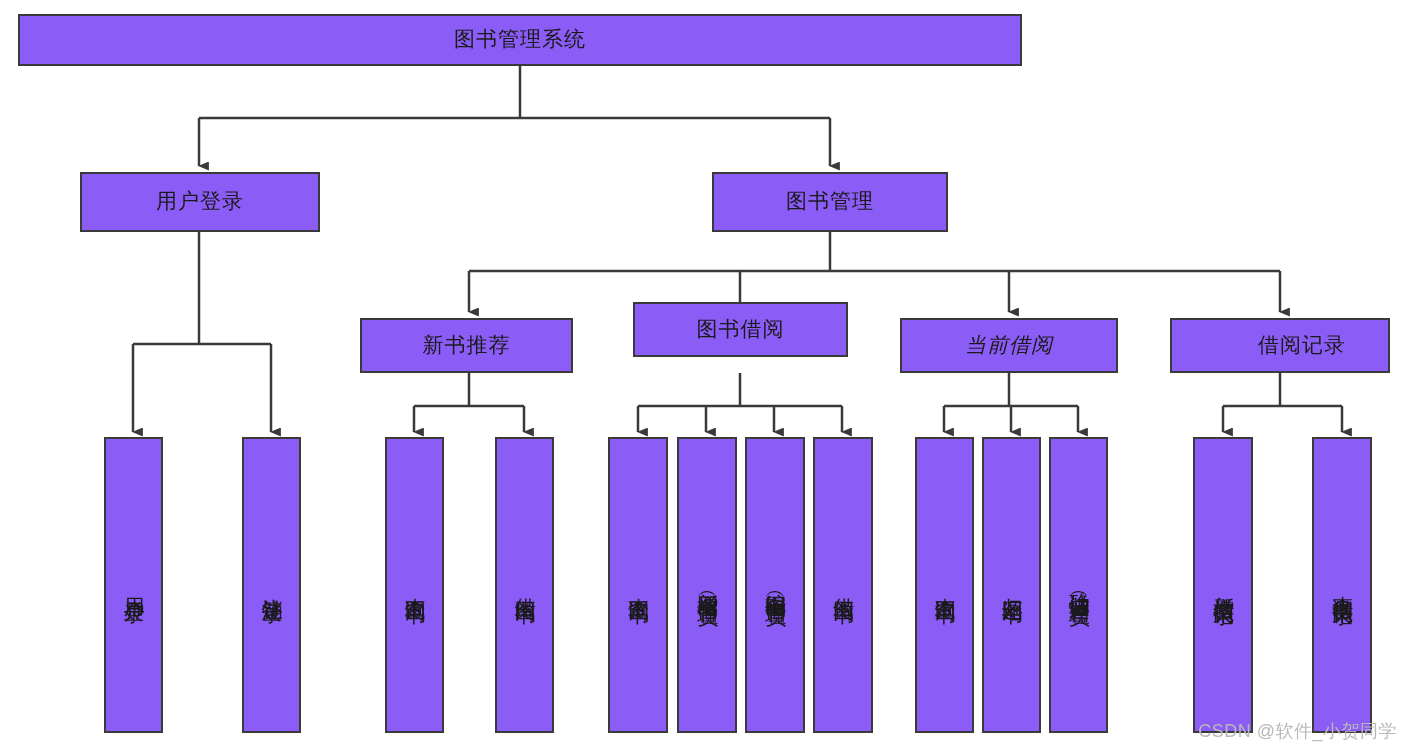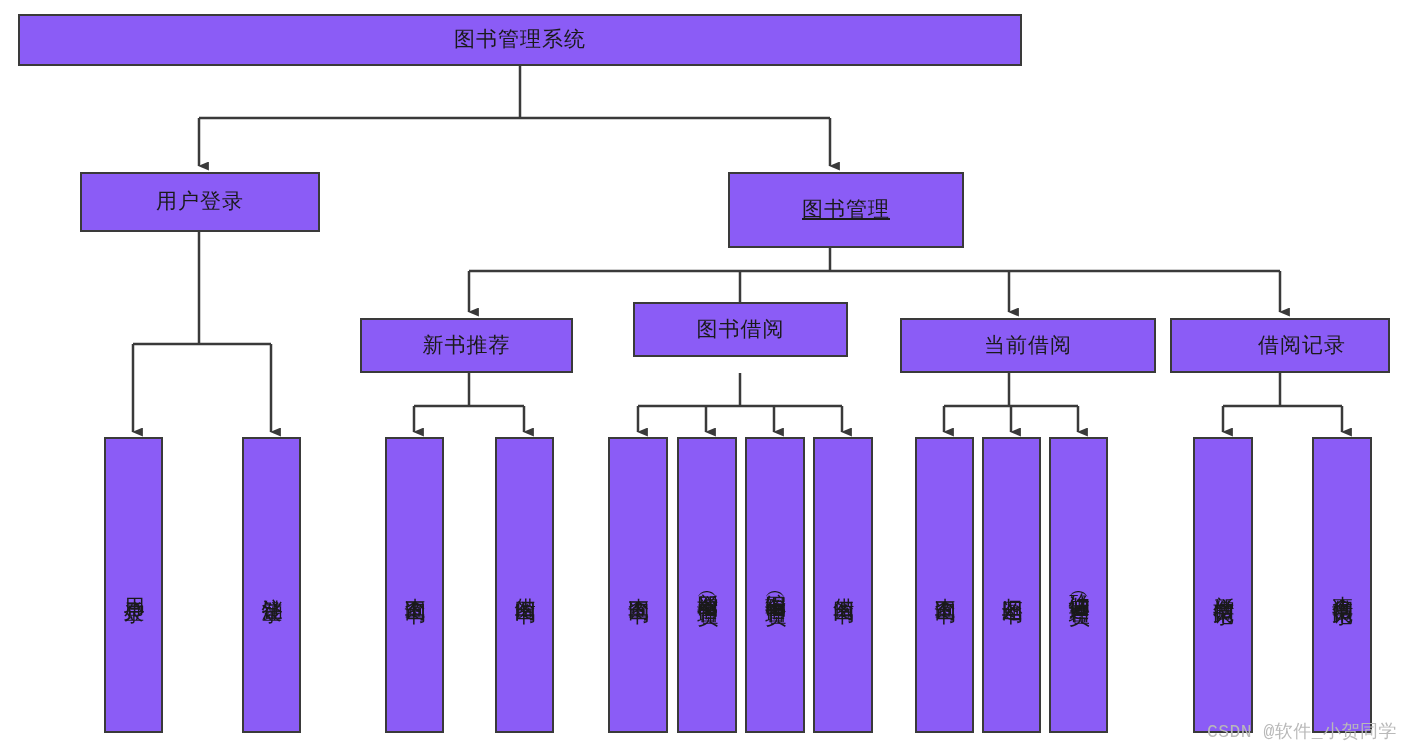--- a/index.html
+++ b/index.html
@@ -56,21 +56,21 @@
   }
   .watermark {
     position: absolute;
     right: 8px;
     bottom: 4px;
     font-size: 18px;
     color: #b9b9b9;
     letter-spacing: 0.5px;
     white-space: nowrap;
     z-index: 5;
-    font-family: Liberation Mono, monospace;
+    font-family: Liberation Sans, sans-serif;
   }
 </style>
 </head>
 <body>
 
 <div id="canvas">
 
   <svg id="edges" viewBox="0 0 1405 747" width="1405" height="747" xmlns="http://www.w3.org/2000/svg">
     <defs>
       <marker id="arrow" viewBox="0 0 10 12" refX="5" refY="11" markerWidth="9" markerHeight="11" orient="auto-start-reverse" markerUnits="userSpaceOnUse">
@@ -124,31 +124,31 @@
     </g>
   </svg>
 
   <div class="node node-h" style="left:18px; top:14px; width:1004px; height:52px;">
     <span>图书管理系统</span>
   </div>
 
   <div class="node node-h" style="left:80px; top:172px; width:240px; height:60px;">
     <span>用户登录</span>
   </div>
-  <div class="node node-h" style="left:728px; top:172px; width:236px; height:76px;text-decoration:underline;">
+  <div class="node node-h" style="left:712px; top:172px; width:236px; height:60px;">
     <span>图书管理</span>
   </div>
 
   <div class="node node-h" style="left:360px; top:318px; width:213px; height:55px;">
     <span>新书推荐</span>
   </div>
   <div class="node node-h" style="left:633px; top:302px; width:215px; height:55px;text-align:center;">
     <span>图书借阅</span>
   </div>
-  <div class="node node-h" style="left:900px; top:318px; width:256px; height:55px;">
+  <div class="node node-h" style="left:900px; top:318px; width:218px; height:55px;font-style:italic;">
     <span>当前借阅</span>
   </div>
   <div class="node node-h" style="left:1170px; top:318px; width:220px; height:55px;padding-left:44px;">
     <span>借阅记录</span>
   </div>
 
   <div class="node node-v" style="left:104px; top:437px; width:59px; height:296px;">
     <span>用户登录</span>
   </div>
   <div class="node node-v" style="left:242px; top:437px; width:59px; height:296px;">

